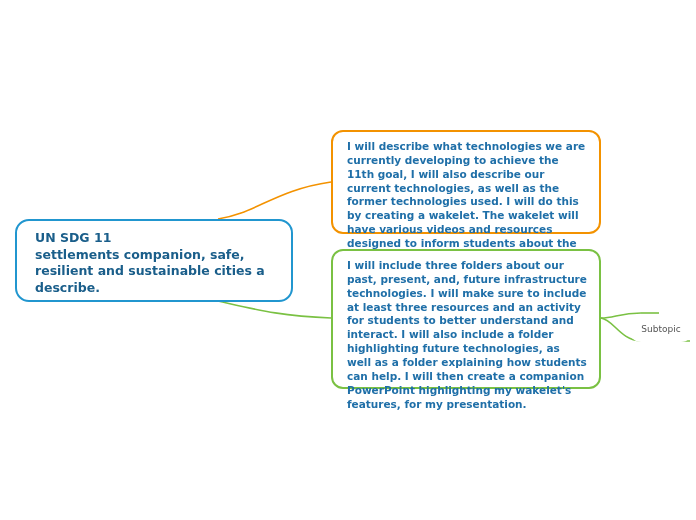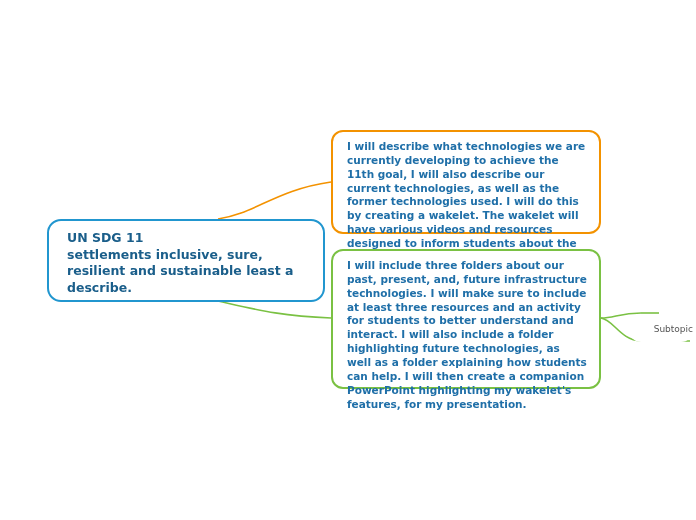--- a/index.html
+++ b/index.html
@@ -40,21 +40,20 @@
   .node-root {
     left: 15px;
     top: 219px;
     width: 278px;
     height: 83px;
     border: 2px solid #2196cf;
     border-radius: 14px;
     color: #1a5e8a;
     font-size: 12.5px;
     padding: 9px 14px 0 18px;
-    margin-left: 32px;
   }
   .node-root .line {
     display: block;
     white-space: nowrap;
   }
   .node-branch1 {
     left: 331px;
     top: 130px;
     width: 270px;
     height: 104px;
@@ -77,21 +76,21 @@
     left: 629px;
     top: 318px;
     width: 64px;
     height: 24px;
     border: none;
     color: #555555;
     font-size: 9px;
     font-weight: normal;
     display: flex;
     align-items: center;
-    justify-content: flex-end;
+    justify-content: center;
   }
   .node p {
     margin: 0;
   }
 </style>
 </head>
 <body>
 
 <div id="canvas">
 
@@ -99,22 +98,22 @@
     <path d="M 218 219 C 255 214, 275 190, 331 182" stroke="#f39200" stroke-width="1.6" fill="none"></path>
     <path d="M 218 301 C 258 310, 280 316, 331 318" stroke="#7ac143" stroke-width="1.6" fill="none"></path>
     <path d="M 601 318 C 614 318, 620 313, 641 313" stroke="#7ac143" stroke-width="1.6" fill="none"></path>
     <path d="M 641 313 L 659 313" stroke="#7ac143" stroke-width="1.6" fill="none"></path>
     <path d="M 601 318 C 614 320, 620 340, 641 341" stroke="#7ac143" stroke-width="1.6" fill="none"></path>
     <path d="M 641 341 L 690 341" stroke="#7ac143" stroke-width="1.6" fill="none"></path>
   </svg>
 
   <div class="node node-root">
     <span class="line">UN SDG 11</span>
-    <span class="line">settlements inclusive, sure,</span>
-    <span class="line">resilient and sustainable least a</span>
+    <span class="line">settlements companion, safe,</span>
+    <span class="line">resilient and sustainable cities a</span>
     <span class="line">describe.</span>
   </div>
 
   <div class="node node-branch1">
     <p>I will describe what technologies we are currently developing to achieve the 11th goal, I will also describe our current technologies, as well as the former technologies used. I will do this by creating a wakelet. The wakelet will have various videos and resources designed to inform students about the topic</p>
   </div>
 
   <div class="node node-branch2">
     <p>I will include three folders about our past, present, and, future infrastructure technologies. I will make sure to include at least three resources and an activity for students to better understand and interact. I will also include a folder highlighting future technologies, as well as a folder explaining how students can help. I will then create a companion PowerPoint highlighting my wakelet's features, for my presentation.</p>
   </div>

